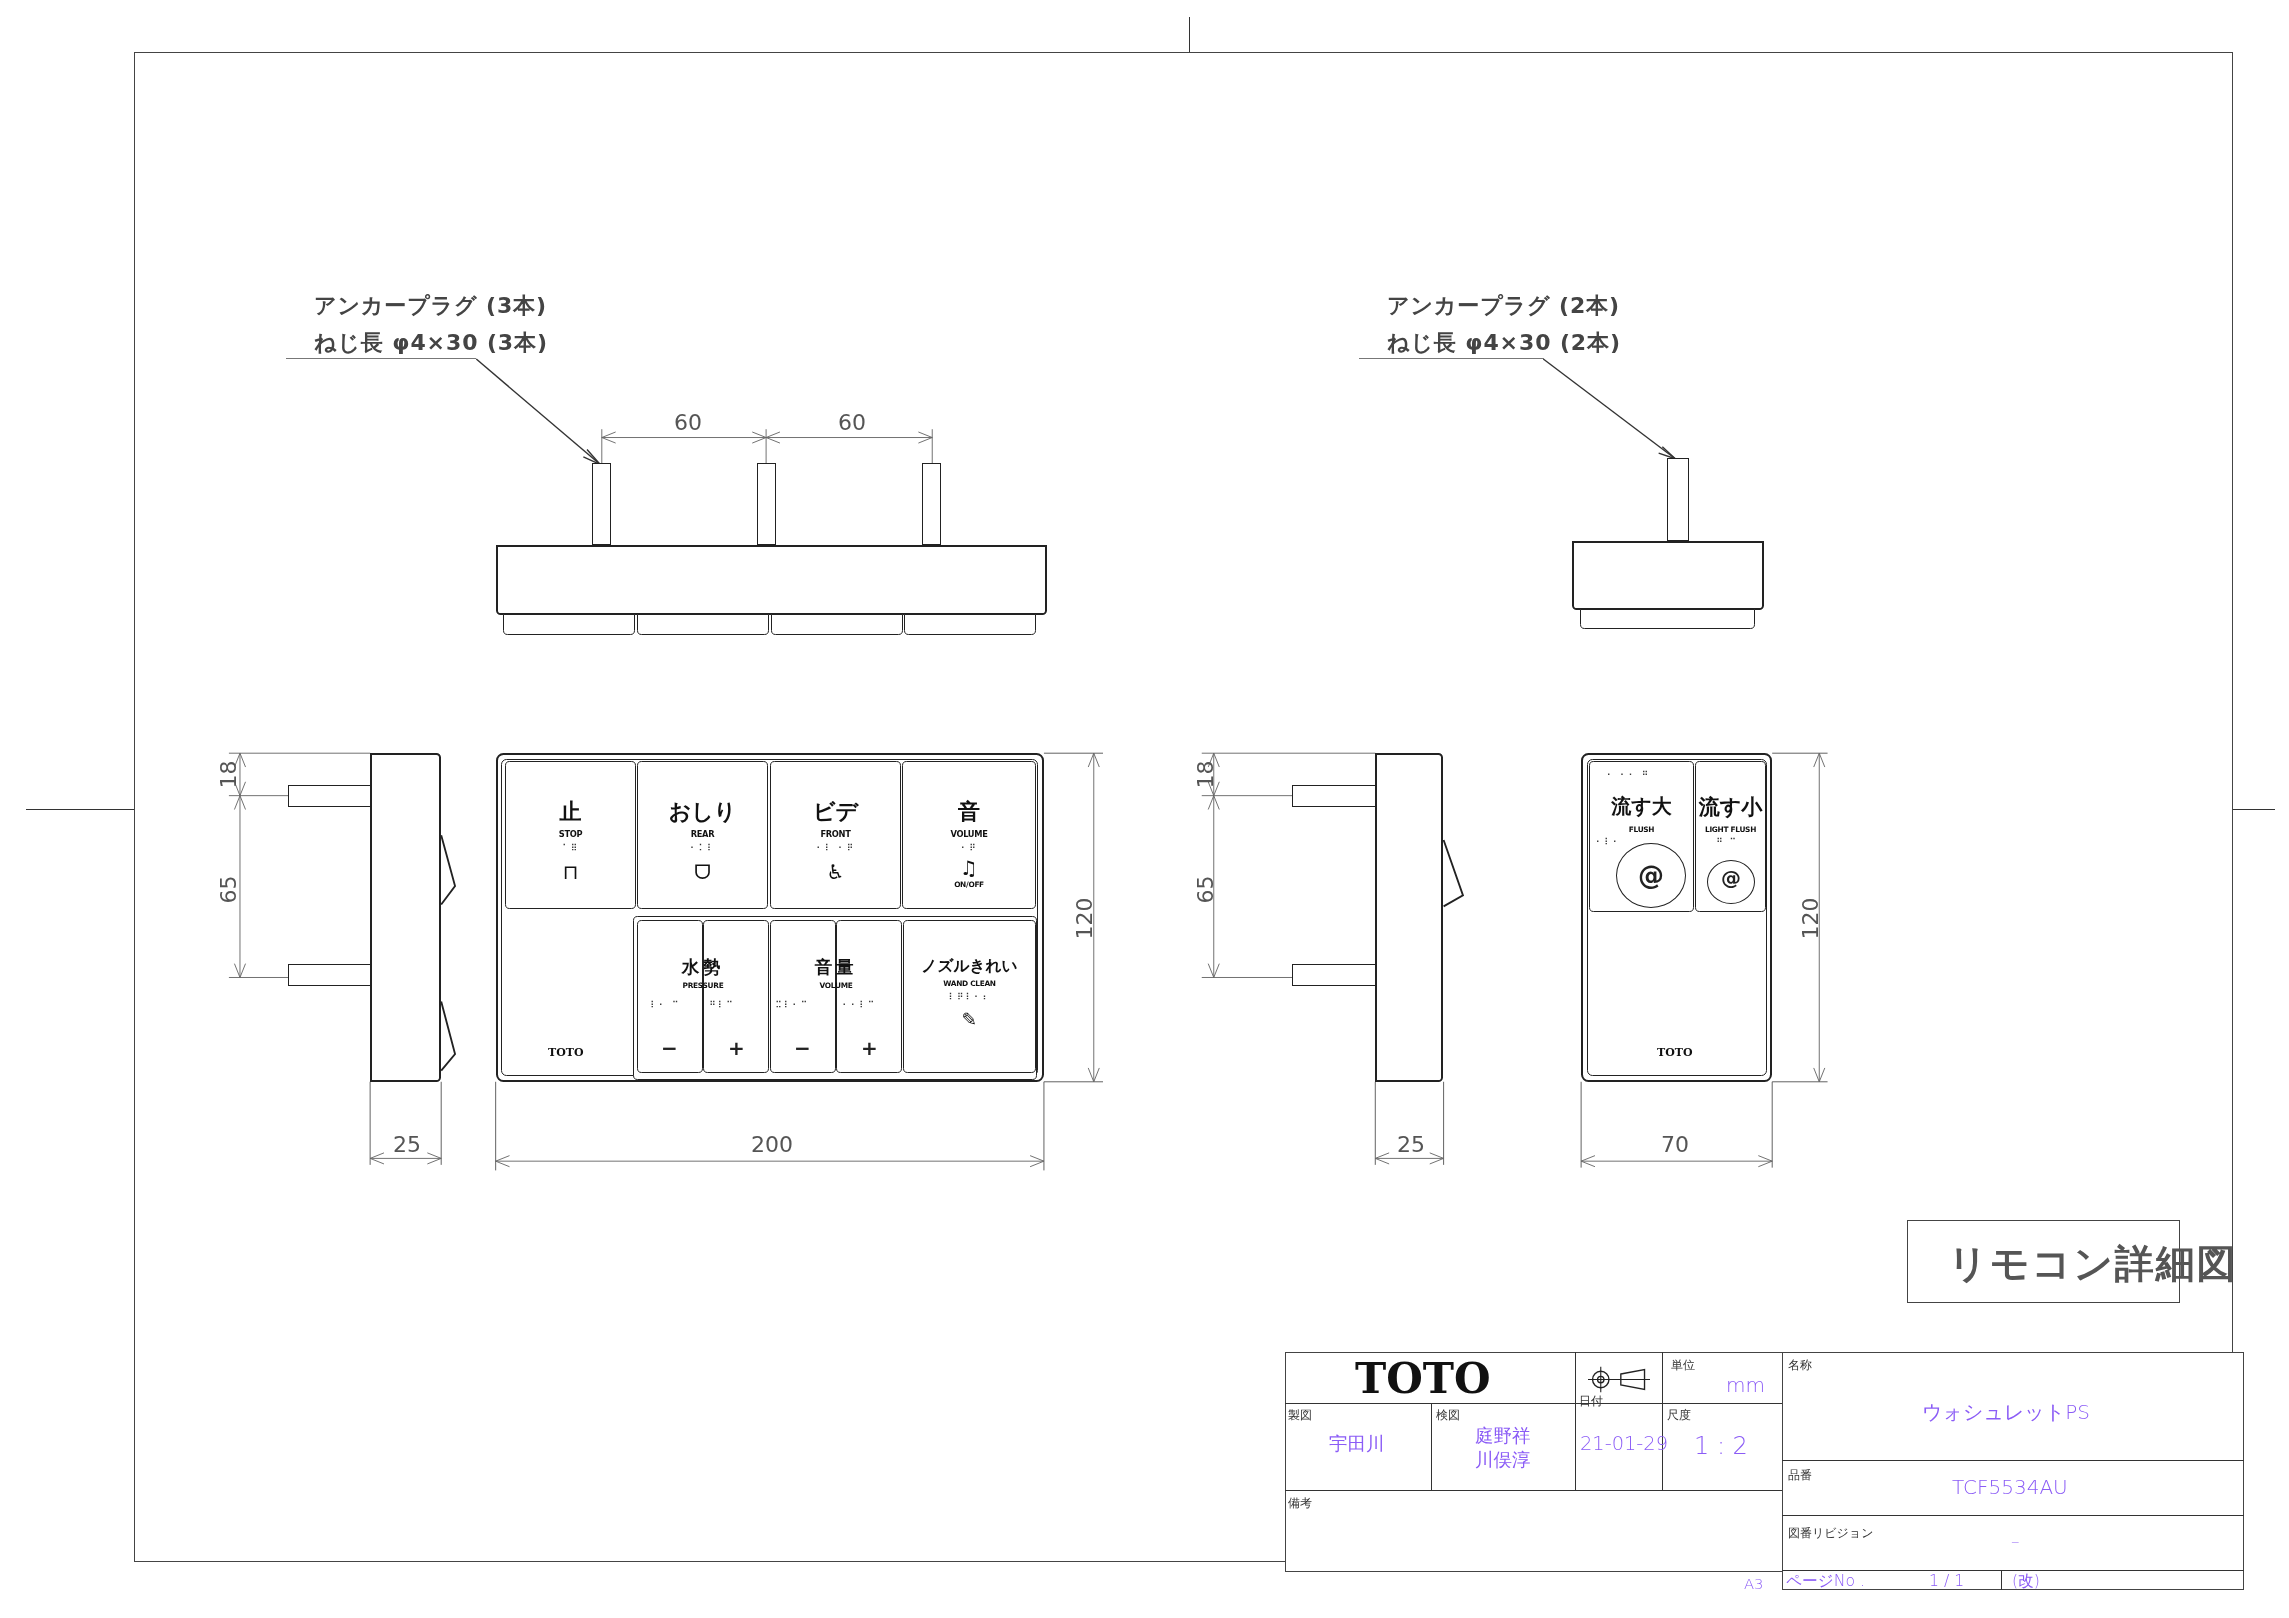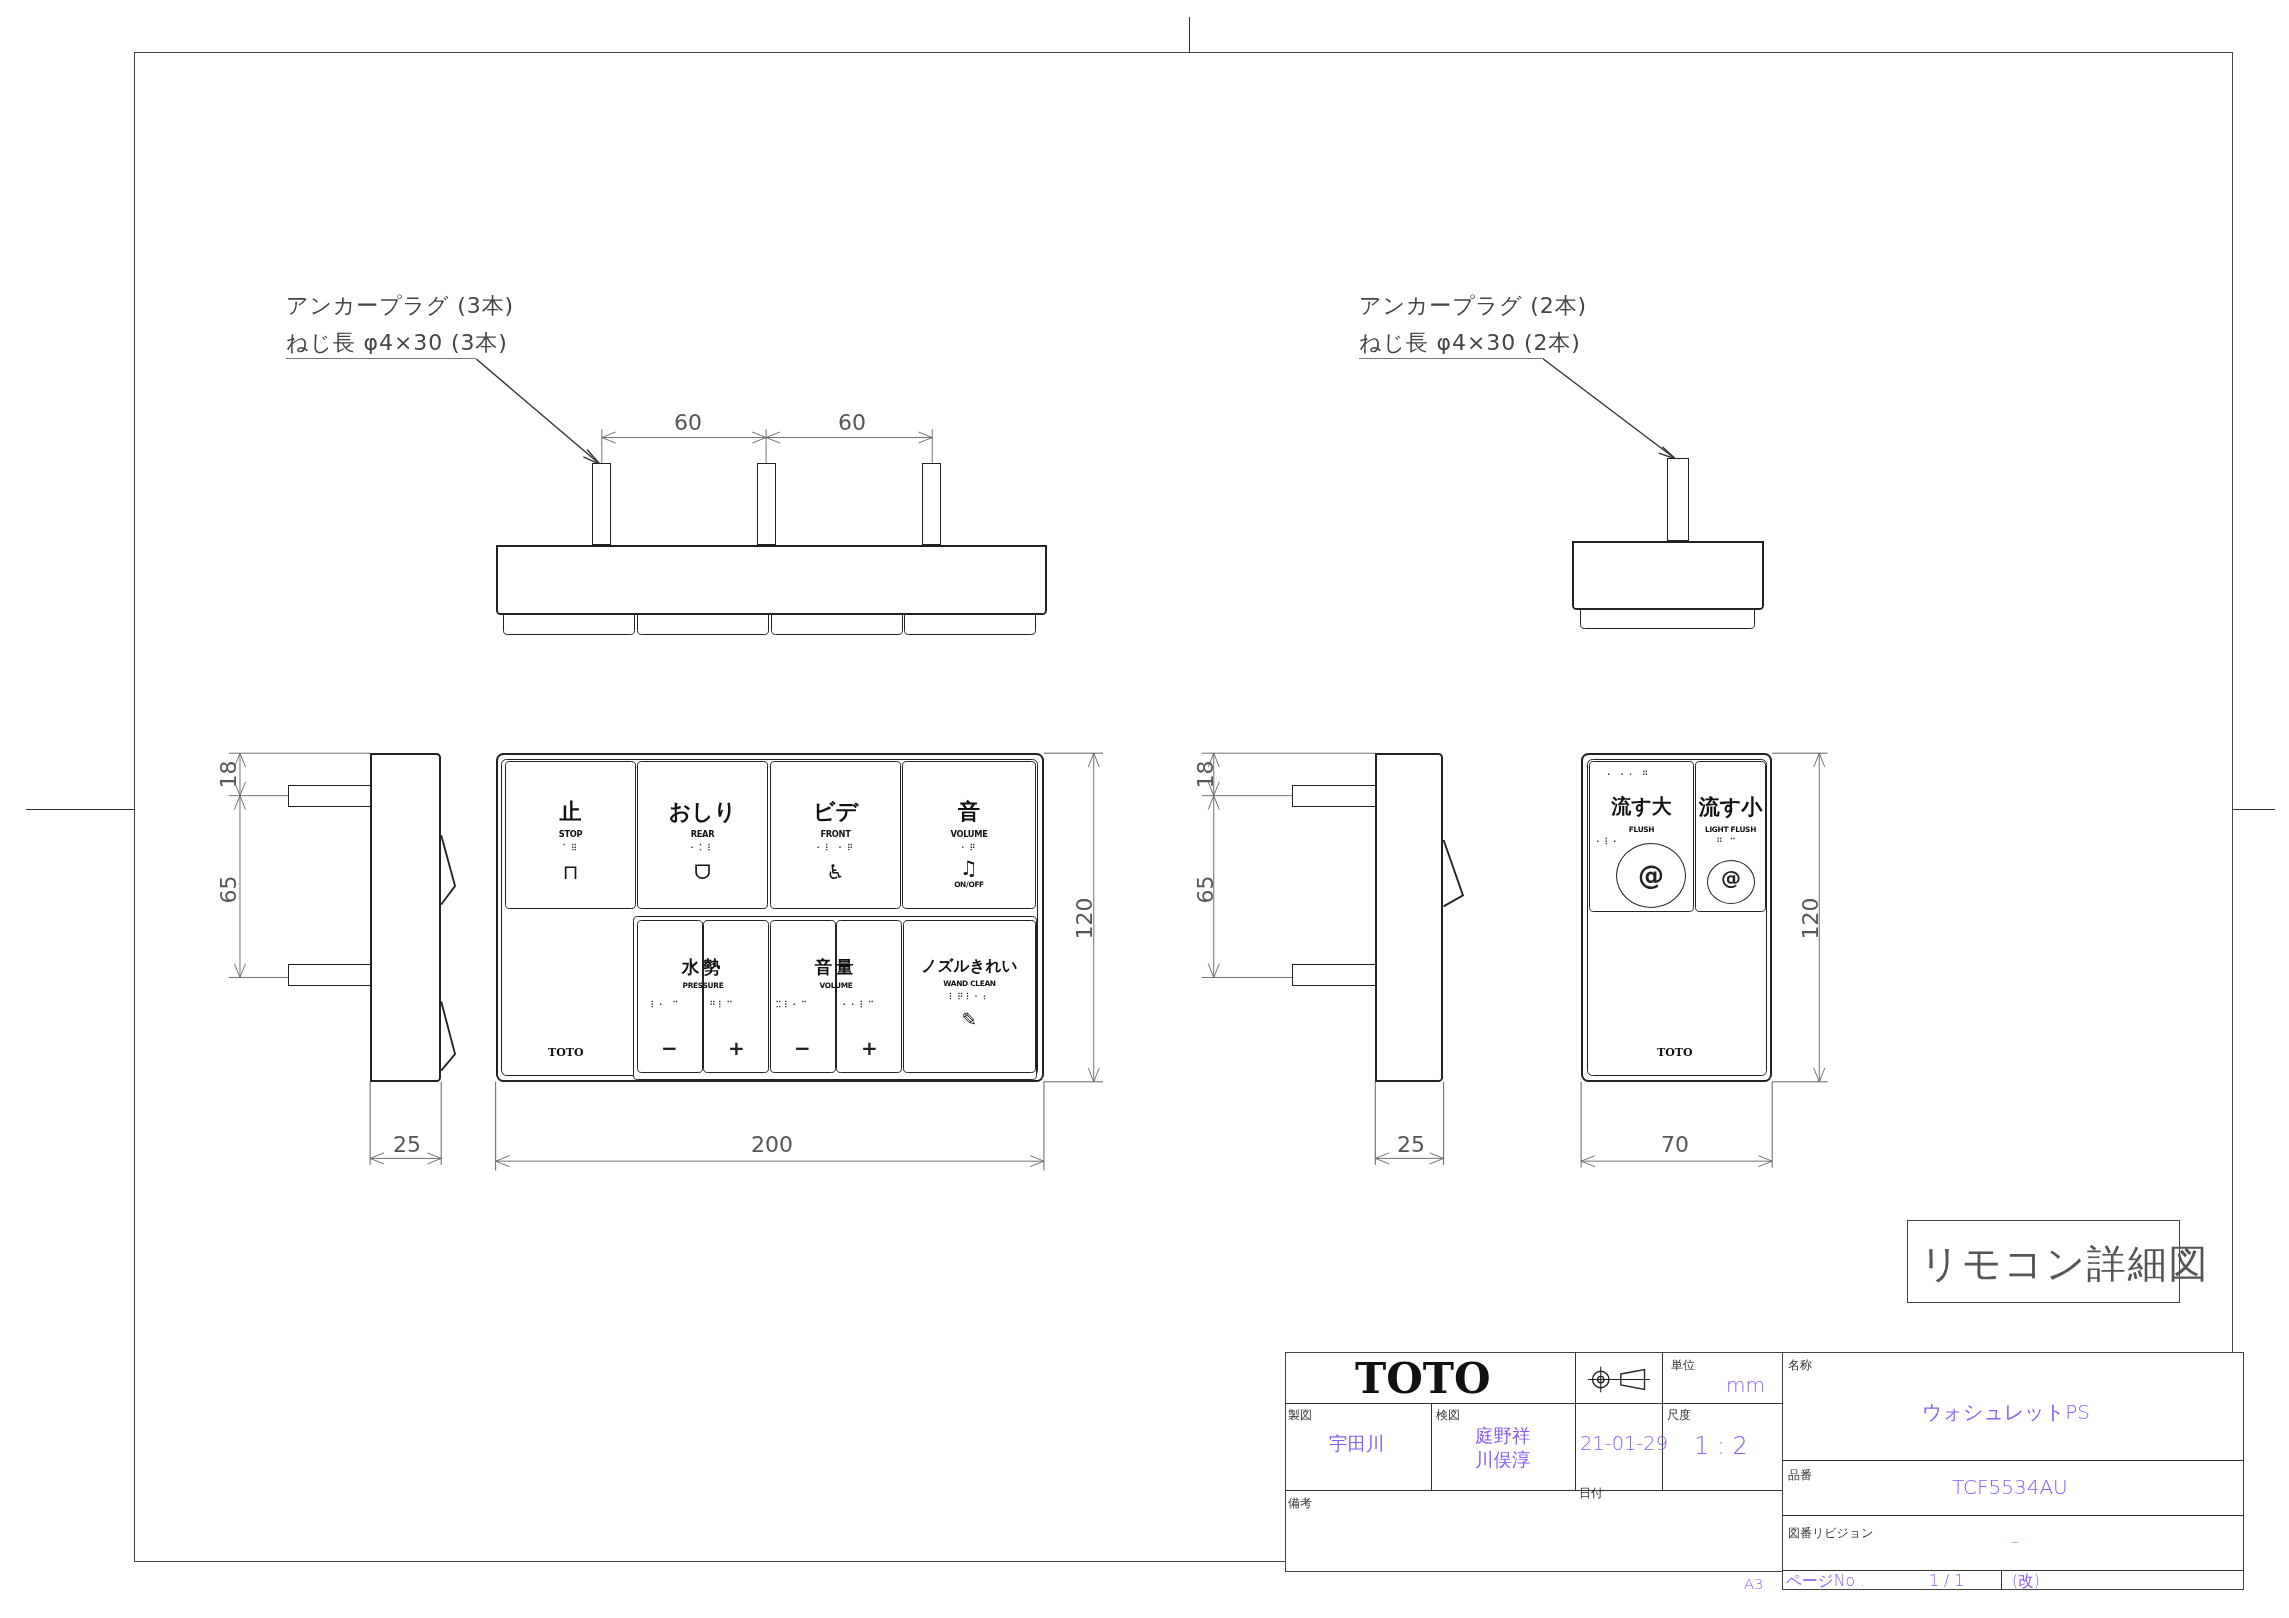--- a/index.html
+++ b/index.html
@@ -2,21 +2,21 @@
 <html style="font-size:14.8px"><head>
 <meta charset="utf-8">
 <style>
   html, body { margin:0; padding:0; background:#fff; }
   body { width:2290px; height:1619px; position:relative; overflow:hidden;
          font-family:"DejaVu Sans", sans-serif; color:#222; }
   .abs { position:absolute; }
   .ln { position:absolute; background:#333; }
   .thin { background:#777; }
   .frame { position:absolute; left:134px; top:52px; width:2099px; height:1510px; border:1.8px solid #444; box-sizing:border-box; }
-  .cad { font-family:"DejaVu Sans", sans-serif; font-weight:400; color:#444; letter-spacing:0.9px; }
+  .cad { font-family:"DejaVu Sans", sans-serif; font-weight:700; color:#444; letter-spacing:0.9px;margin-left:28px; }
   .dim { font-family:"DejaVu Sans", sans-serif; color:#555; font-size:22px; position:absolute; }
   .vert { transform:rotate(-90deg); transform-origin:center; }
   .box { position:absolute; border:1.8px solid #222; box-sizing:border-box; background:#fff; }
   .btn { position:absolute; border:1.8px solid #222; border-radius:4.6px; box-sizing:border-box; background:#fff; text-align:center; }
   .jp { font-weight:bold; font-size:22px; color:#111; display:block; }
   .en { font-weight:bold; font-size:8.3px; color:#111; display:block; letter-spacing:-0.3px; margin-top:1.8px;}
   .braille { font-size:9.2px; color:#333; display:block; letter-spacing:1.8px; margin-top:5.5px; line-height:8.3px; }
   .sym { display:block; font-size:20px; color:#111; margin-top:7.4px; }
   .toto-mini { font-family:"DejaVu Serif", serif; font-weight:bold; font-size:11px; color:#111; position:absolute; }
   .tb { position:absolute; border:1.8px solid #444; box-sizing:border-box; background:#fff; }
@@ -268,21 +268,21 @@
   </svg>
 
   <div class="tb-label" style="left:1671px;top:1357px;text-align:center;">単位</div>
   <div class="tb-val" style="left:1726px;top:1373px;font-size:20px;">mm</div>
 
   <div class="tb-label" style="left:1288px;top:1407px;">製図</div>
   <div class="tb-val" style="left:1329px;top:1431px;font-size:18.5px;">宇田川</div>
   <div class="tb-label" style="left:1436px;top:1407px;">検図</div>
   <div class="tb-val" style="left:1475px;top:1423px;font-size:18.5px;">庭野祥</div>
   <div class="tb-val" style="left:1475px;top:1447px;font-size:18.5px;">川俣淳</div>
-  <div class="tb-label" style="left:1579px;top:1485px;">日付</div>
+  <div class="tb-label" style="left:1579px;top:1393px;">日付</div>
   <div class="tb-val" style="left:1580px;top:1432px;font-size:19.4px;">21-01-29</div>
   <div class="tb-label" style="left:1667px;top:1407px;">尺度</div>
   <div class="tb-val" style="left:1694px;top:1432px;font-size:24px;">1 : 2</div>
 
   <div class="tb-label" style="left:1288px;top:1495px;">備考</div>
 
   <div class="tb" style="left:1782px;top:1352px;width:462px;height:238px;"></div>
   <div class="ln" style="left:1782px;top:1460px;width:462px;height:1.4px;"></div>
   <div class="ln" style="left:1782px;top:1515px;width:462px;height:1.4px;"></div>
   <div class="ln" style="left:1782px;top:1570px;width:462px;height:1.4px;"></div>

